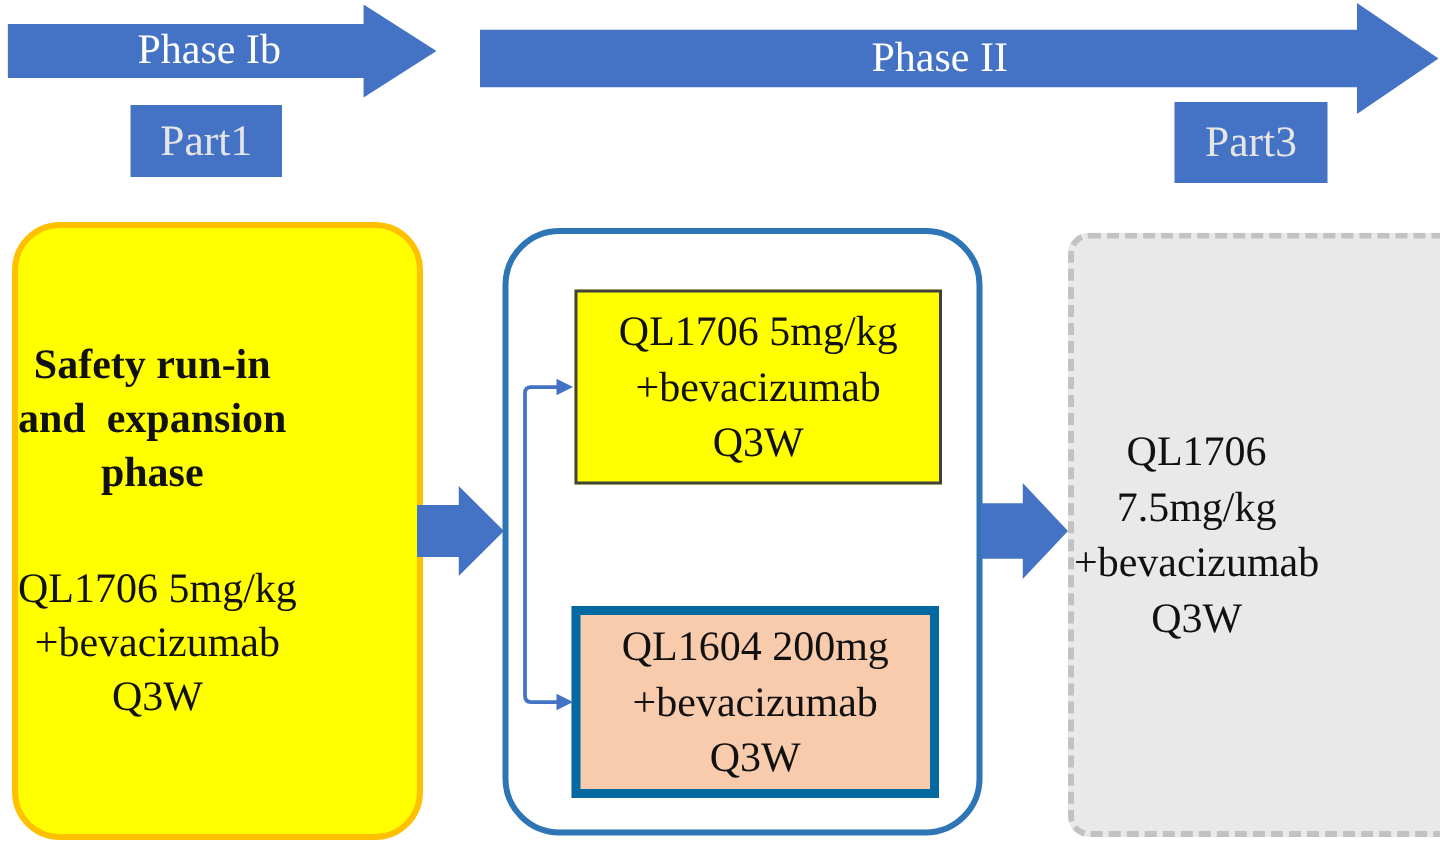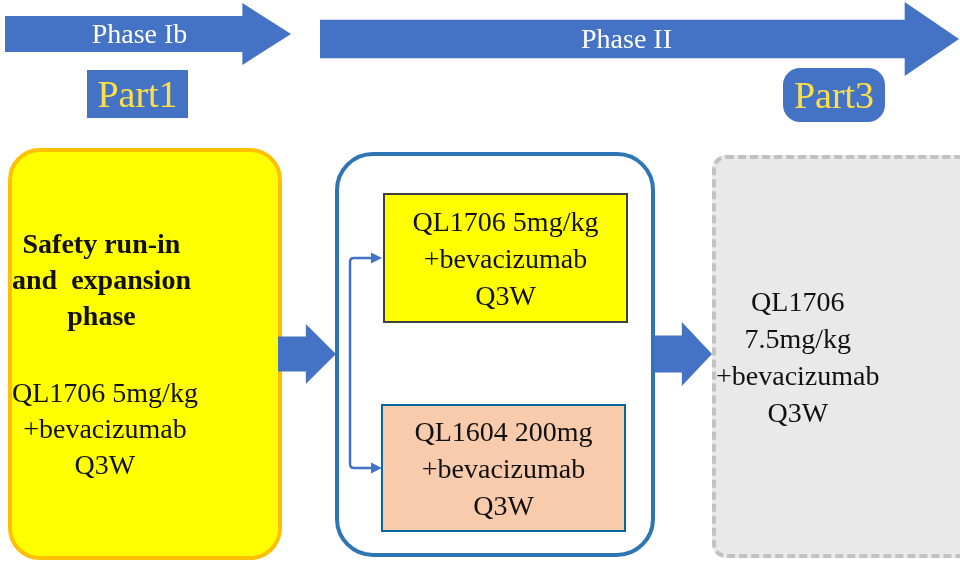--- a/index.html
+++ b/index.html
@@ -20,26 +20,26 @@
     padding-right:17px;box-sizing:border-box;
   }
   #phase2{
     left:320px;top:2px;width:639px;height:74px;
     clip-path:polygon(0 24%,91.5% 24%,91.5% 0,100% 50%,91.5% 100%,91.5% 76%,0 76%);
     padding-right:26px;box-sizing:border-box;
   }
 
   
   .part-label{
-    background:#4472C4;color:#fde047;font-size:38px;
+    background:#4472C4;color:#e5e5e5;font-size:29px;
     display:flex;align-items:center;justify-content:center;
   }
   #part1{left:87px;top:70px;width:101px;height:48px;}
   #part2{left:433px;top:71px;width:95px;height:50px;}
-  #part3{left:783px;top:68px;width:102px;height:54px;border-radius:17px;}
+  #part3{left:783px;top:68px;width:102px;height:54px;}
 
   
   .flow-arrow{
     background:#4472C4;
     clip-path:polygon(0 21%,48% 21%,48% 0,100% 50%,48% 100%,48% 79%,0 79%);
   }
   #arrow1{left:278px;top:324px;width:58px;height:60px;}
   #arrow2{left:654px;top:322px;width:58px;height:64px;}
 
   
@@ -63,21 +63,21 @@
   }
   .pre{white-space:pre-wrap;}
   .bold{font-weight:bold;}
 
   
   .inner-box{
     box-sizing:border-box;display:flex;align-items:center;justify-content:center;
     text-align:center;font-size:28px;line-height:37px;
   }
   #arm1{left:383px;top:193px;width:245px;height:130px;background:#FFFF00;border:2px solid #404040;}
-  #arm2{left:381px;top:404px;width:245px;height:128px;background:#F8CBAD;border:2px solid #0369a1;}
+  #arm2{left:381px;top:404px;width:245px;height:128px;background:#F8CBAD;border:6px solid #0369a1;}
   #randomized{
     left:383px;top:341px;width:245px;height:36px;
     display:flex;align-items:center;justify-content:center;
     font-weight:bold;font-size:29px;
   }
 </style>
 </head>
 <body>
 
 <div class="page">

